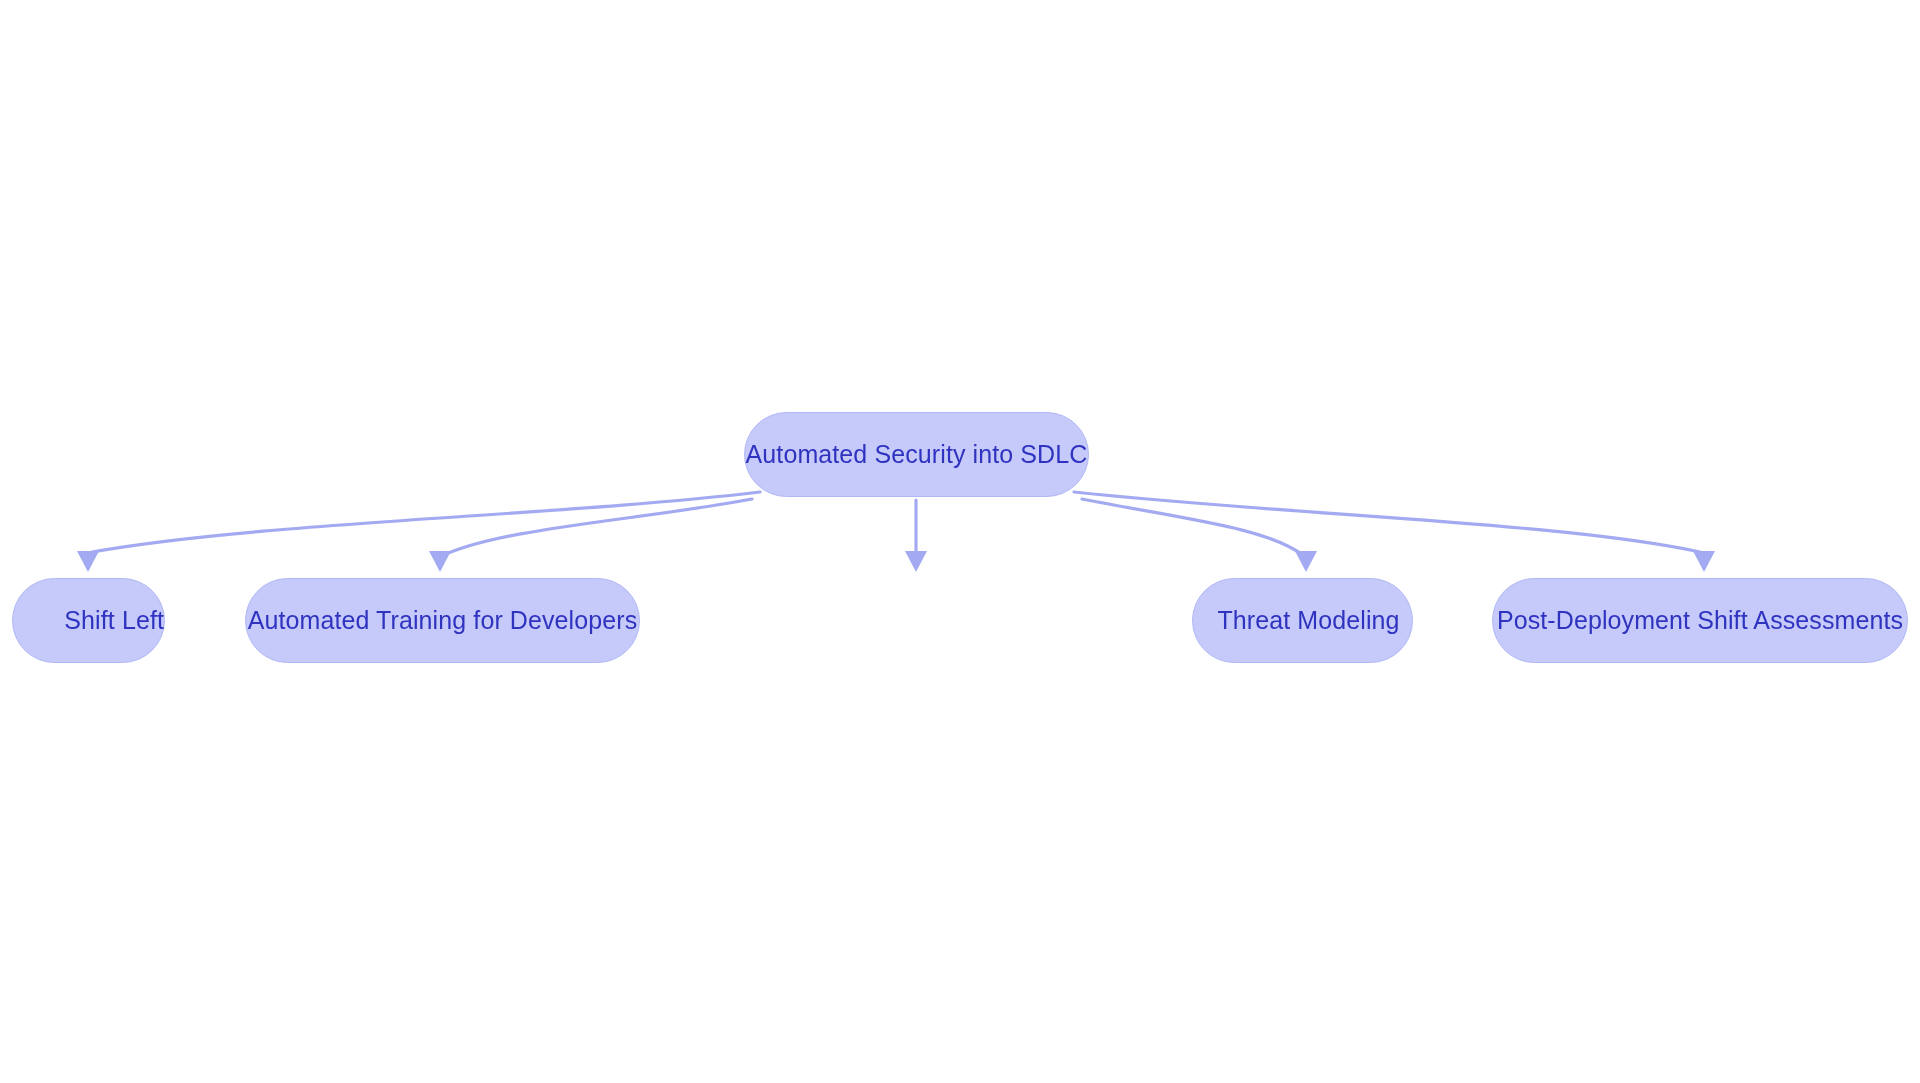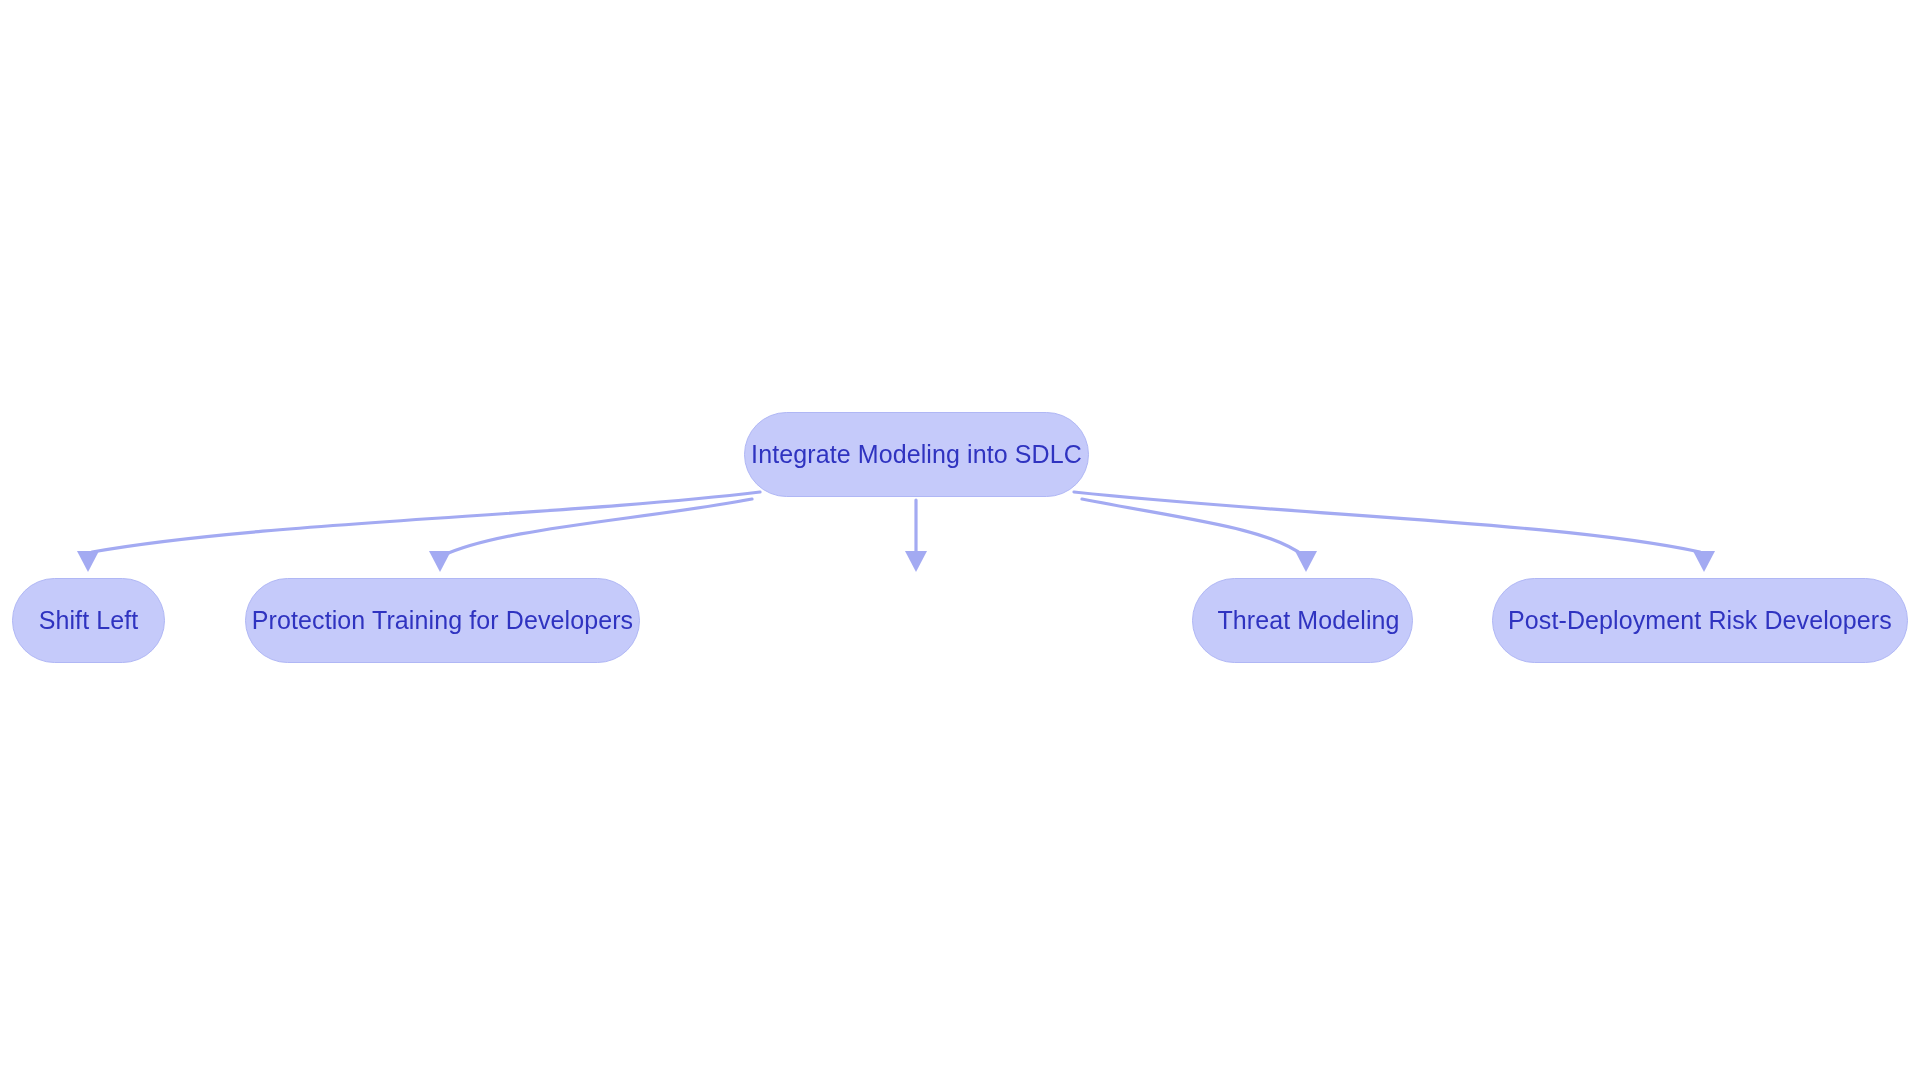--- a/index.html
+++ b/index.html
@@ -67,33 +67,33 @@
         <path d="M 916 500 L 916 552" fill="none" stroke="#a3aaf2" stroke-width="3.2" stroke-linecap="round"></path>
         <polygon points="905,551 927,551 916,572" fill="#a3aaf2"></polygon>
         <path d="M 1082 499 C 1190 520, 1268 528, 1304 556" fill="none" stroke="#a3aaf2" stroke-width="3.2" stroke-linecap="round"></path>
         <polygon points="1295,551 1317,551 1306,572" fill="#a3aaf2"></polygon>
         <path d="M 1074 492 C 1300 516, 1560 522, 1700 552" fill="none" stroke="#a3aaf2" stroke-width="3.2" stroke-linecap="round"></path>
         <polygon points="1693,551 1715,551 1704,572" fill="#a3aaf2"></polygon>
       </g>
   </svg>
 
   <div class="node" id="node-root" style="left: 744px; top: 412px; width: 345px; height: 85px; background: rgb(197, 202, 250); border-color: rgb(176, 183, 245);">
-    <span class="node-label" style="color: rgb(47, 51, 192);">Integrate Modeling into SDLC</span>
+    <span class="node-label" style="color: rgb(47, 51, 192);">Automated Security into SDLC</span>
   </div>
 
-  <div class="node" id="node-child-0" style="left: 12px; top: 578px; width: 153px; height: 85px; background: rgb(197, 202, 250); border-color: rgb(176, 183, 245);">
+  <div class="node" id="node-child-0" style="left: 12px; top: 578px; width: 153px; height: 85px; background: rgb(197, 202, 250); border-color: rgb(176, 183, 245); justify-content: flex-end;">
     <span class="node-label" style="color: rgb(47, 51, 192);">Shift Left</span>
   </div>
 
   <div class="node" id="node-child-1" style="left: 245px; top: 578px; width: 395px; height: 85px; background: rgb(197, 202, 250); border-color: rgb(176, 183, 245);">
-    <span class="node-label" style="color: rgb(47, 51, 192);">Protection Training for Developers</span>
+    <span class="node-label" style="color: rgb(47, 51, 192);">Automated Training for Developers</span>
   </div>
 
 
   <div class="node" id="node-child-3" style="left: 1192px; top: 578px; width: 221px; height: 85px; background: rgb(197, 202, 250); border-color: rgb(176, 183, 245);">
     <span class="node-label" style="color: rgb(47, 51, 192); margin-left: 12px;">Threat Modeling</span>
   </div>
 
   <div class="node" id="node-child-4" style="left: 1492px; top: 578px; width: 416px; height: 85px; background: rgb(197, 202, 250); border-color: rgb(176, 183, 245);">
-    <span class="node-label" style="color: rgb(47, 51, 192);">Post-Deployment Risk Developers</span>
+    <span class="node-label" style="color: rgb(47, 51, 192);">Post-Deployment Shift Assessments</span>
   </div>
 
 </div>
 
 </body></html>

